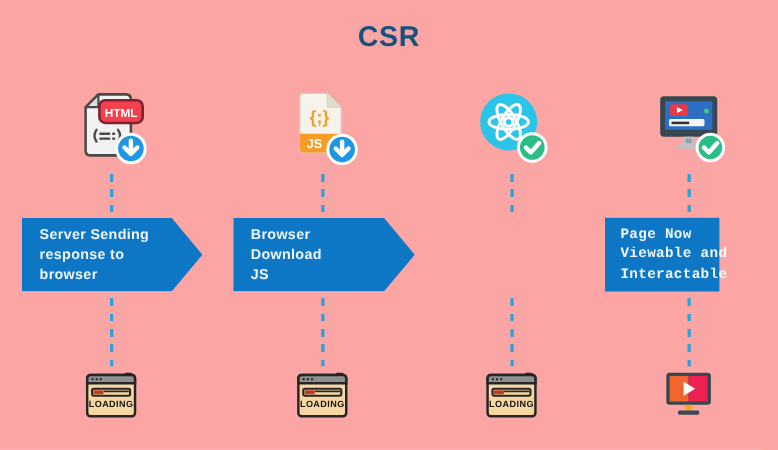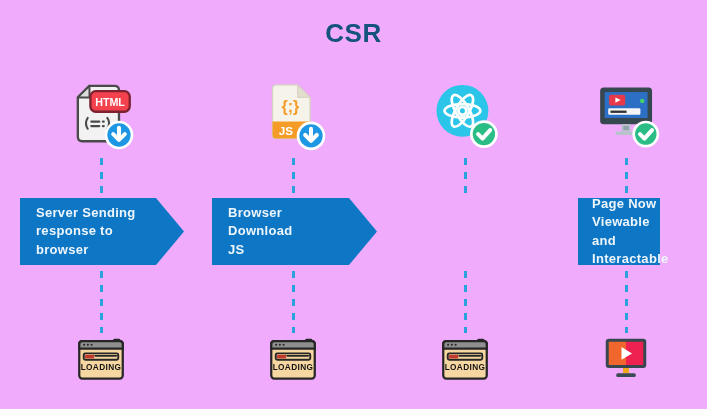--- a/index.html
+++ b/index.html
@@ -1,17 +1,17 @@
 <!DOCTYPE html>
 <html><head>
 <meta charset="utf-8">
 <style>
   html,body{margin:0;padding:0;background:#fff;}
   body{font-family:"Liberation Sans", sans-serif;}
-  .stage{position:relative;width:707px;height:409px;background:#f0abfc;overflow:hidden;}
+  .stage{position:relative;width:707px;height:409px;background:#fca5a5;overflow:hidden;}
   .title{position:absolute;top:18px;left:0;width:707px;text-align:center;
          font-size:26px;font-weight:800;color:#15527e;letter-spacing:0.5px;}
   .icon-top{position:absolute;top:82px;}
   .icon-bottom{position:absolute;top:336px;}
   .dash{position:absolute;width:3px;
         background:repeating-linear-gradient(to bottom,#2aa2dc 0 7px,rgba(0,0,0,0) 7px 14px);}
   .dash.top{top:158px;height:40px;}
   .dash.bottom{top:271px;height:62px;}
   .banner{position:absolute;top:198px;height:67px;background:#0d76c5;
           display:flex;align-items:center;box-sizing:border-box;}
@@ -137,21 +137,21 @@
     <rect x="19.5" y="31.7" width="18" height="2.6" fill="#333333"></rect>
     <rect x="32" y="47" width="10" height="8" fill="#b6c3cb"></rect>
     <rect x="34" y="49" width="6" height="4.5" fill="#8fa1ab"></rect>
     <rect x="25" y="55" width="24" height="4" rx="2" fill="#b6c3cb"></rect>
     <g>
       <circle cx="59" cy="58" r="13.5" fill="#2abd85" stroke="#ffffff" stroke-width="3"></circle>
       <path d="M52.5,58 L57.5,63 L66,53.5" fill="none" stroke="#ffffff" stroke-width="4.5" stroke-linecap="round" stroke-linejoin="round"></path>
     </g>
   </svg>
   <div class="dash top" style="left:625px;"></div>
-  <div class="banner rect" style="left:578px;width:82px;">
+  <div class="banner rect" style="left:550px;width:104px;font-family:Liberation Mono, monospace;">
     <div class="label">Page Now
 Viewable and
 Interactable</div>
   </div>
   <div class="dash bottom" style="left:625px;"></div>
   <svg class="icon-bottom" style="left:602px;" width="48" height="46" viewBox="0 0 64 60">
     <rect x="5" y="3" width="54" height="39" rx="4" fill="#37474f"></rect>
     <rect x="9" y="7" width="23" height="31" fill="#f1662c"></rect>
     <rect x="32" y="7" width="23" height="31" fill="#ee2150"></rect>
     <path d="M26,14 L26,31 L40,22.5 Z" fill="#ffffff"></path>

